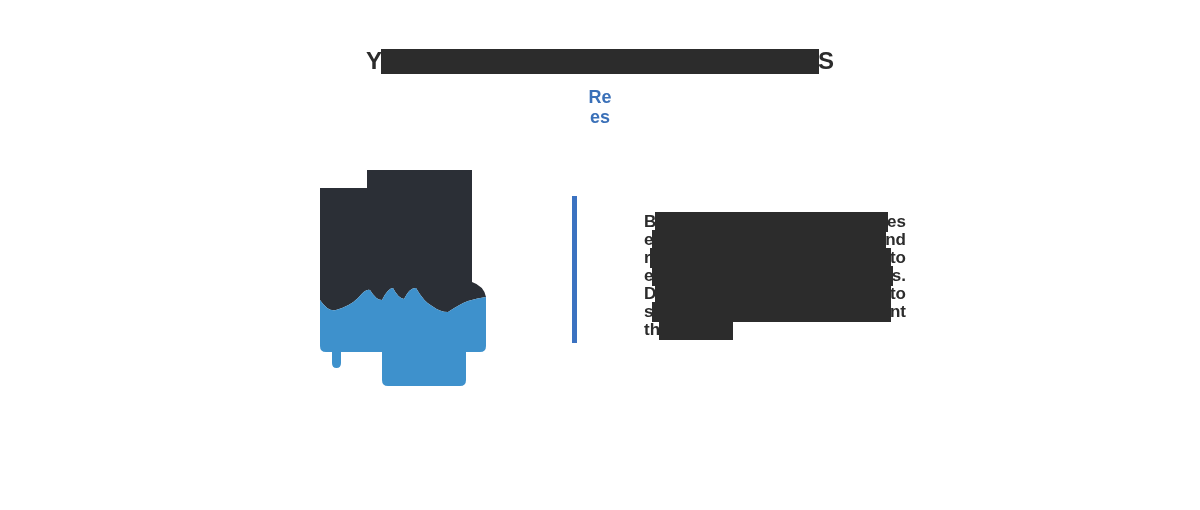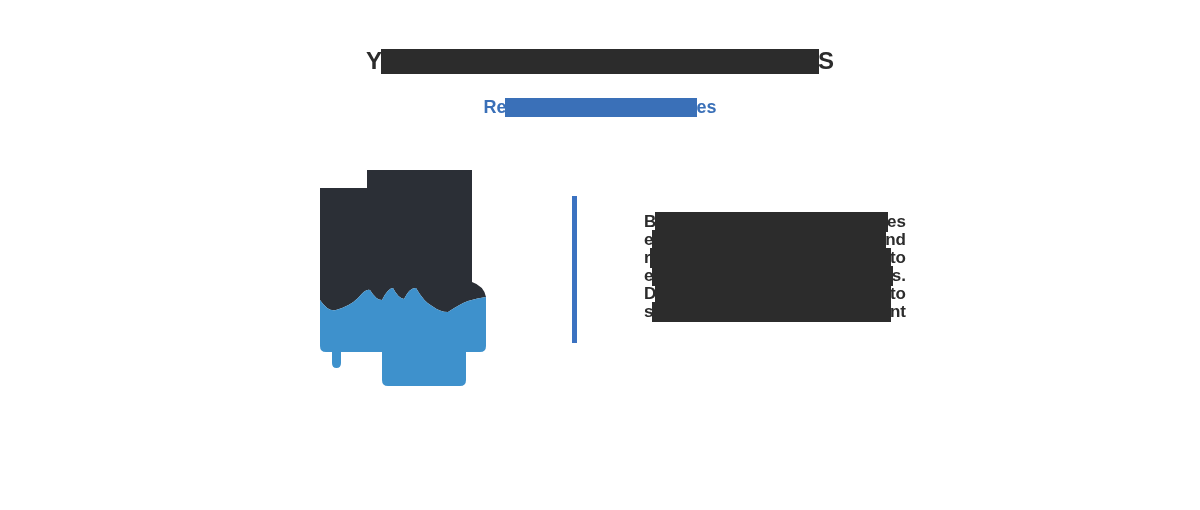--- a/index.html
+++ b/index.html
@@ -35,20 +35,21 @@
   }
 
   
   .subtitle-row {
     position: absolute;
     top: 97px; left: 0;
     width: 100%; height: 20px;
     display: flex;
     justify-content: center;
     align-items: center;
+    flex-direction: column;
   }
   .subtitle-row .frag {
     font-size: 18px;
     font-weight: bold;
     color: #3a70b8;
     line-height: 20px;
   }
   .subtitle-bar {
     width: 192px; height: 19px;
     background: #3a70b8;
@@ -162,15 +163,20 @@
     <div class="p-line">
       <span class="frag">D</span>
       <span class="p-bar"></span>
       <span class="frag">to</span>
     </div>
     <div class="p-line">
       <span class="frag">s</span>
       <span class="p-bar"></span>
       <span class="frag">nt</span>
     </div>
+    <div class="p-line short">
+      <span class="frag">th</span>
+      <span class="p-bar"></span>
+      <span class="spacer"></span>
+    </div>
   </div>
 
 </div>
 
 </body></html>

